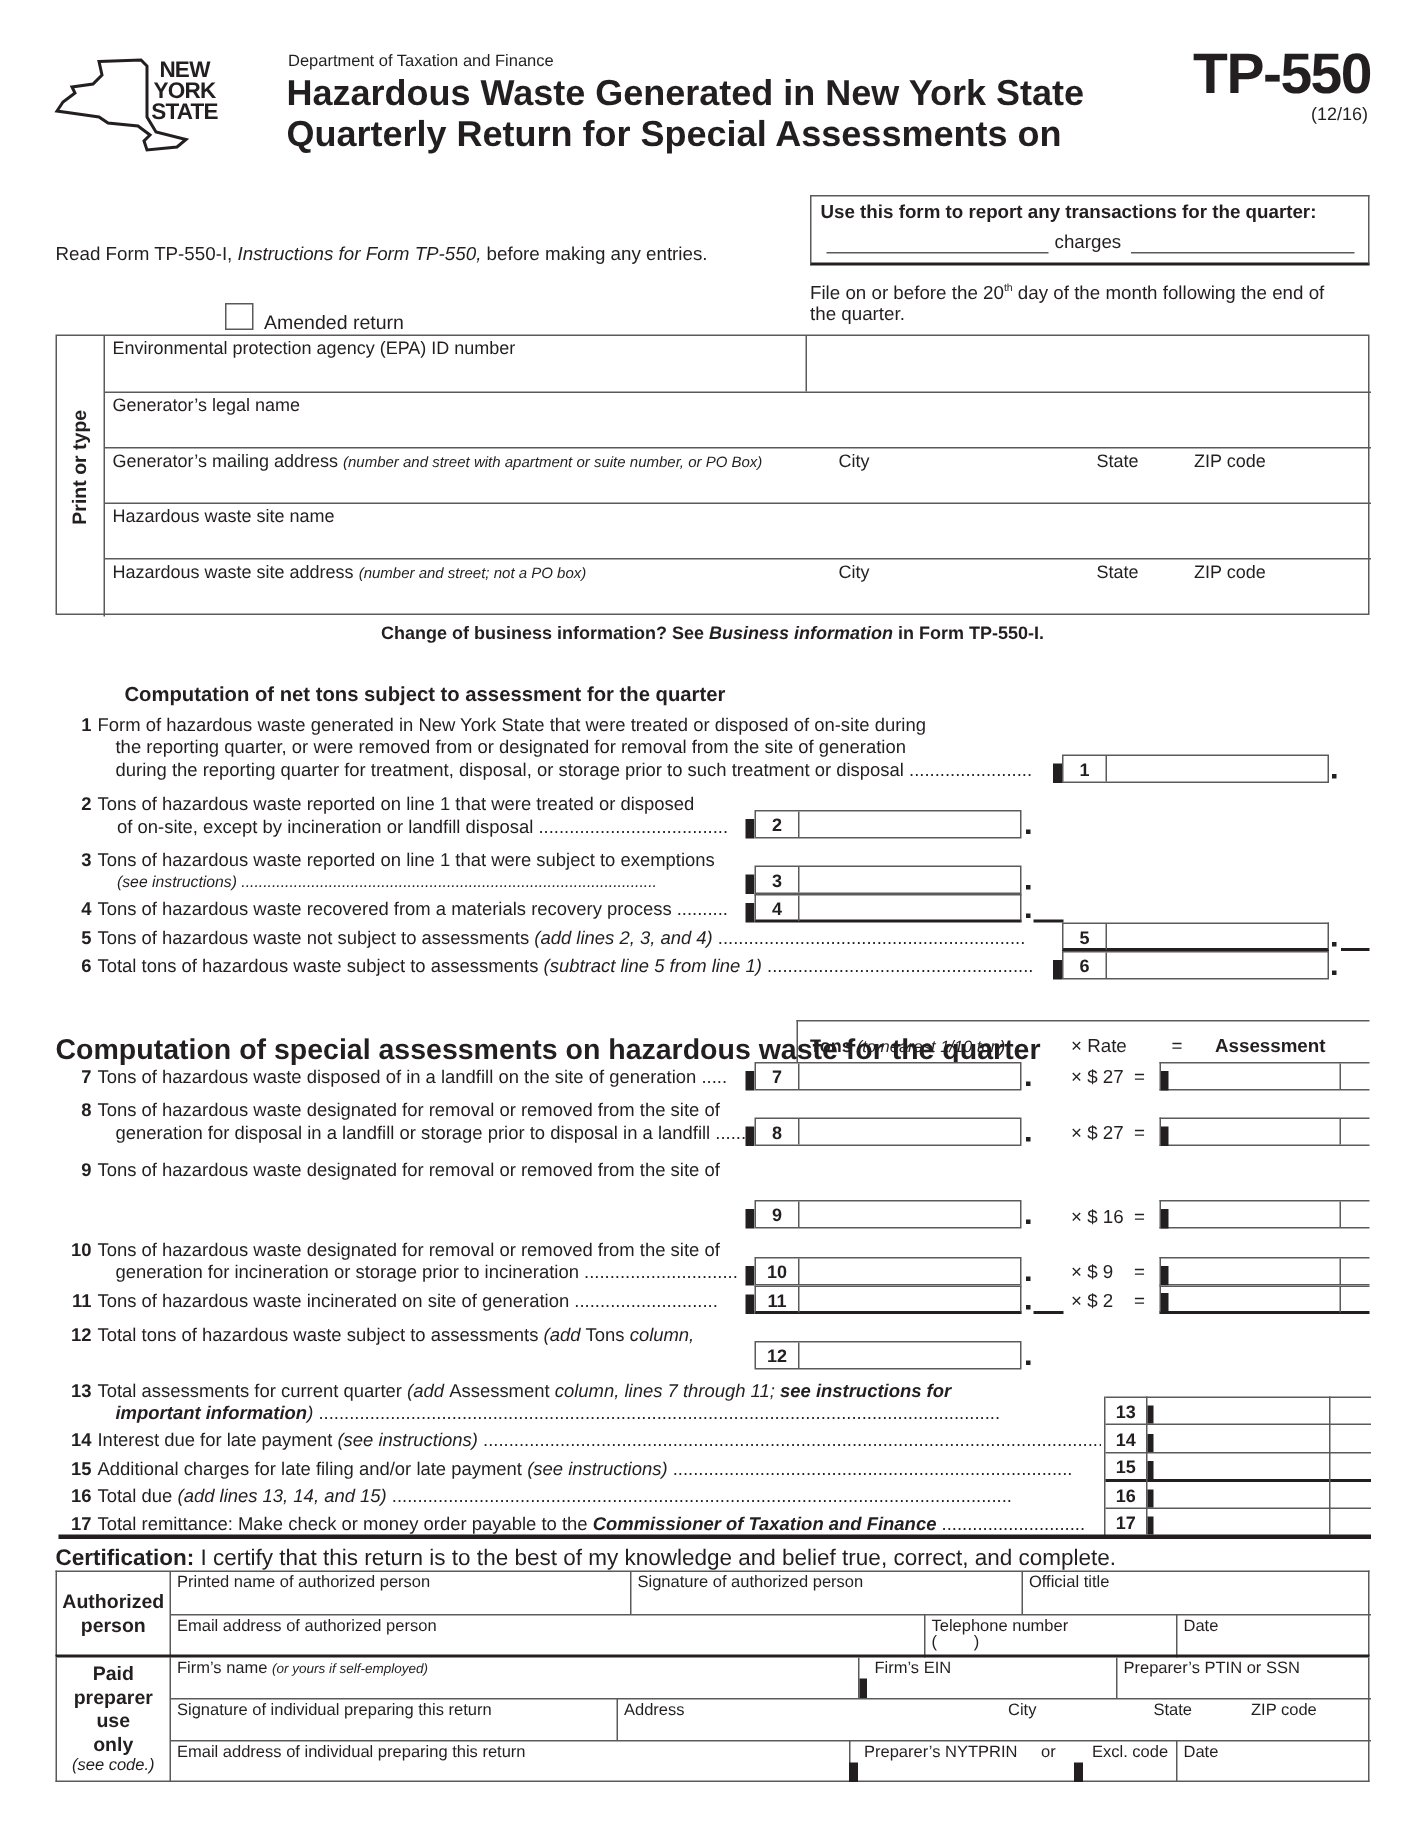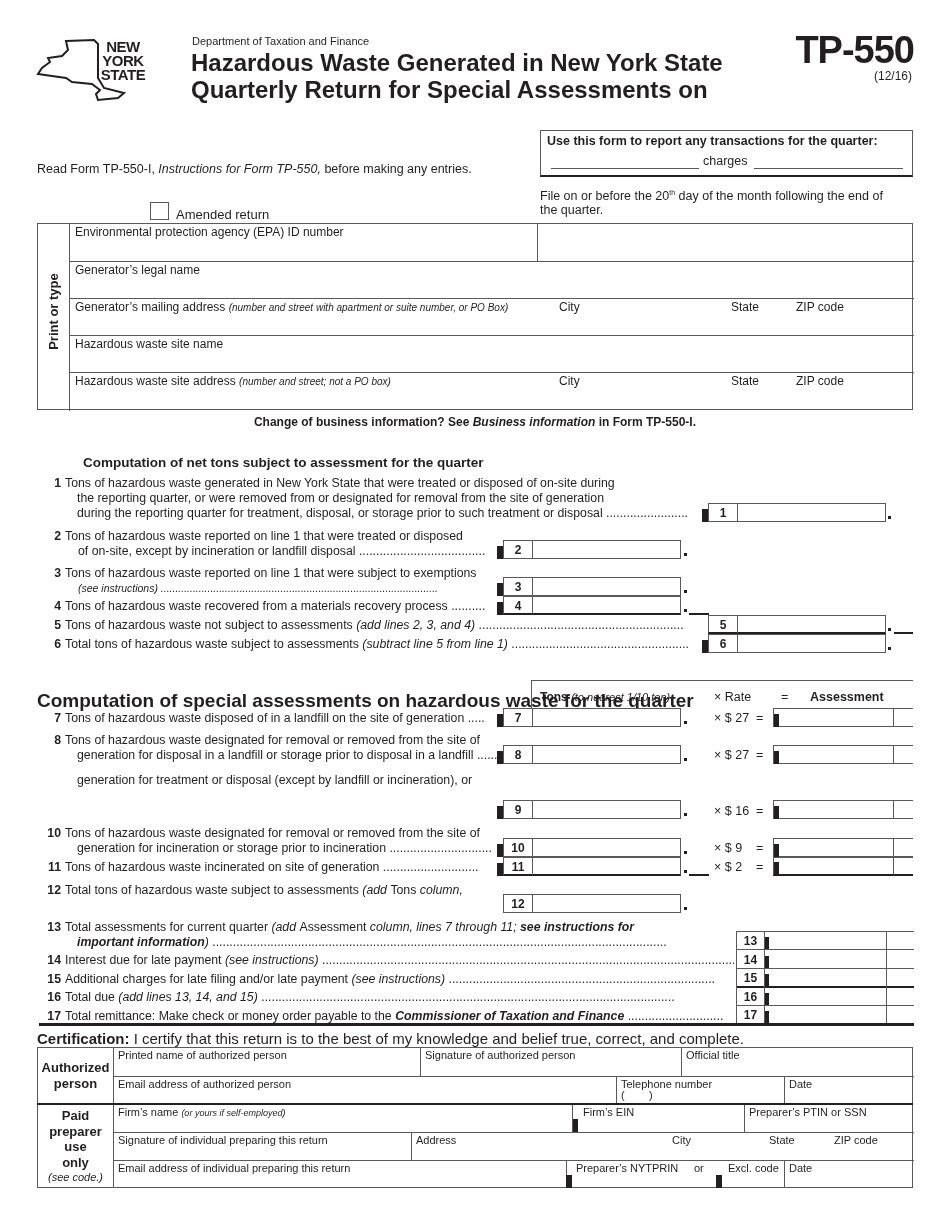--- a/index.html
+++ b/index.html
@@ -106,21 +106,21 @@
   <input class="field" style="left: 758px; top: 165px; width: 110px; height: 18px;">
 </div>
 
 <div class="abs b" style="left:0;width:950px;top:415px;font-size:12px;text-align:center;">
   <span>Change of business information? See </span><span class="i">Business information</span><span> in Form TP-550-I.</span>
 </div>
 
 <div class="abs b" style="left:37px;top:455px;font-size:13.5px;margin-left:46px;">Computation of net tons subject to assessment for the quarter</div>
 
 <div class="row-text" style="left:37px;top:476px;">
-  <div><span class="n">1</span><span>Tons of hazardous waste generated in New York State that were treated or disposed of on-site during</span></div>
+  <div><span class="n">1</span><span>Form of hazardous waste generated in New York State that were treated or disposed of on-site during</span></div>
   <div class="indent"><span>the reporting quarter, or were removed from or designated for removal from the site of generation</span></div>
   <div class="indent"><span>during the reporting quarter for treatment, disposal, or storage prior to such treatment or disposal ........................</span></div>
 </div>
 <div class="tick" style="left:702px;top:509px;height:13px;"></div>
 <div class="box" style="left:708px;top:503px;width:178px;height:19px;">
   <div class="lnum" style="left:0;top:2px;width:28px;">1</div>
   <div class="line" style="left:28px;top:0;width:1px;height:17px;"></div>
   <input class="field" style="left: 30px; top: 1px; width: 145px; height: 16px; text-align: right;">
 </div>
 <div class="dot" style="left:888px;top:516px;"></div>
@@ -230,21 +230,21 @@
 <input class="field box" style="left: 689px; top: 745px; width: 20px; height: 19px;">
 <div class="abs" style="left:714px;top:748px;font-size:12.5px;white-space:pre;">× $ 27  =</div>
 <div class="box" style="left:773px;top:745px;width:140px;height:19px;border-right:none;">
   <div class="tick" style="left:0;top:5px;height:13px;width:5px;"></div>
   <input class="field" style="left: 6px; top: 1px; width: 112px; height: 16px; text-align: right;">
   <div class="line" style="left:119px;top:0;width:1px;height:17px;"></div>
   <input class="field" style="left: 121px; top: 1px; width: 18px; height: 16px;">
 </div>
 
 <div class="row-text" style="left:37px;top:773px;">
-  <div class="indent"><span>generation for treatment or disposal (except by landfill or incineration), or</span></div>
+  <div><span class="n">9</span><span>Tons of hazardous waste designated for removal or removed from the site of</span></div>
 </div>
 <div class="tick" style="left:497px;top:806px;height:13px;"></div>
 <div class="box" style="left:503px;top:800px;width:178px;height:19px;">
   <div class="lnum" style="left:0;top:2px;width:28px;">9</div>
   <div class="line" style="left:28px;top:0;width:1px;height:17px;"></div>
   <input class="field" style="left: 30px; top: 1px; width: 145px; height: 16px; text-align: right;">
 </div>
 <div class="dot" style="left:684px;top:813px;"></div>
 <input class="field box" style="left: 689px; top: 800px; width: 20px; height: 19px;">
 <div class="abs" style="left:714px;top:804px;font-size:12.5px;white-space:pre;">× $ 16  =</div>

